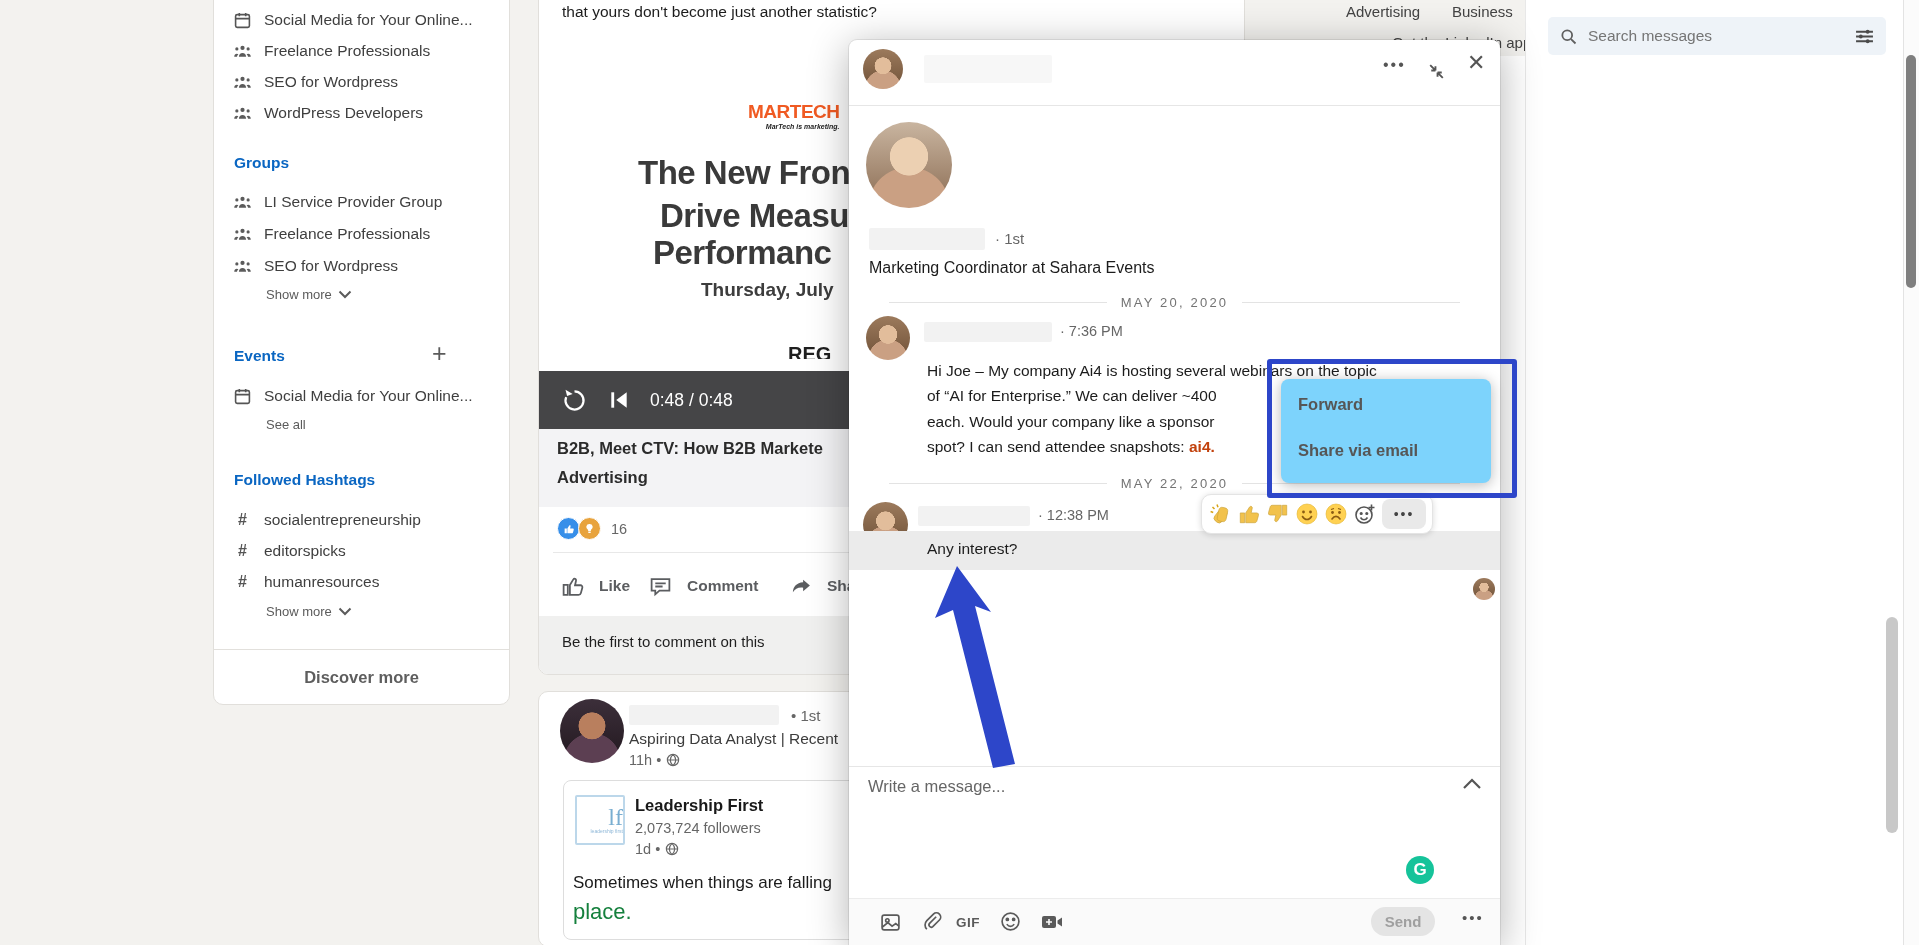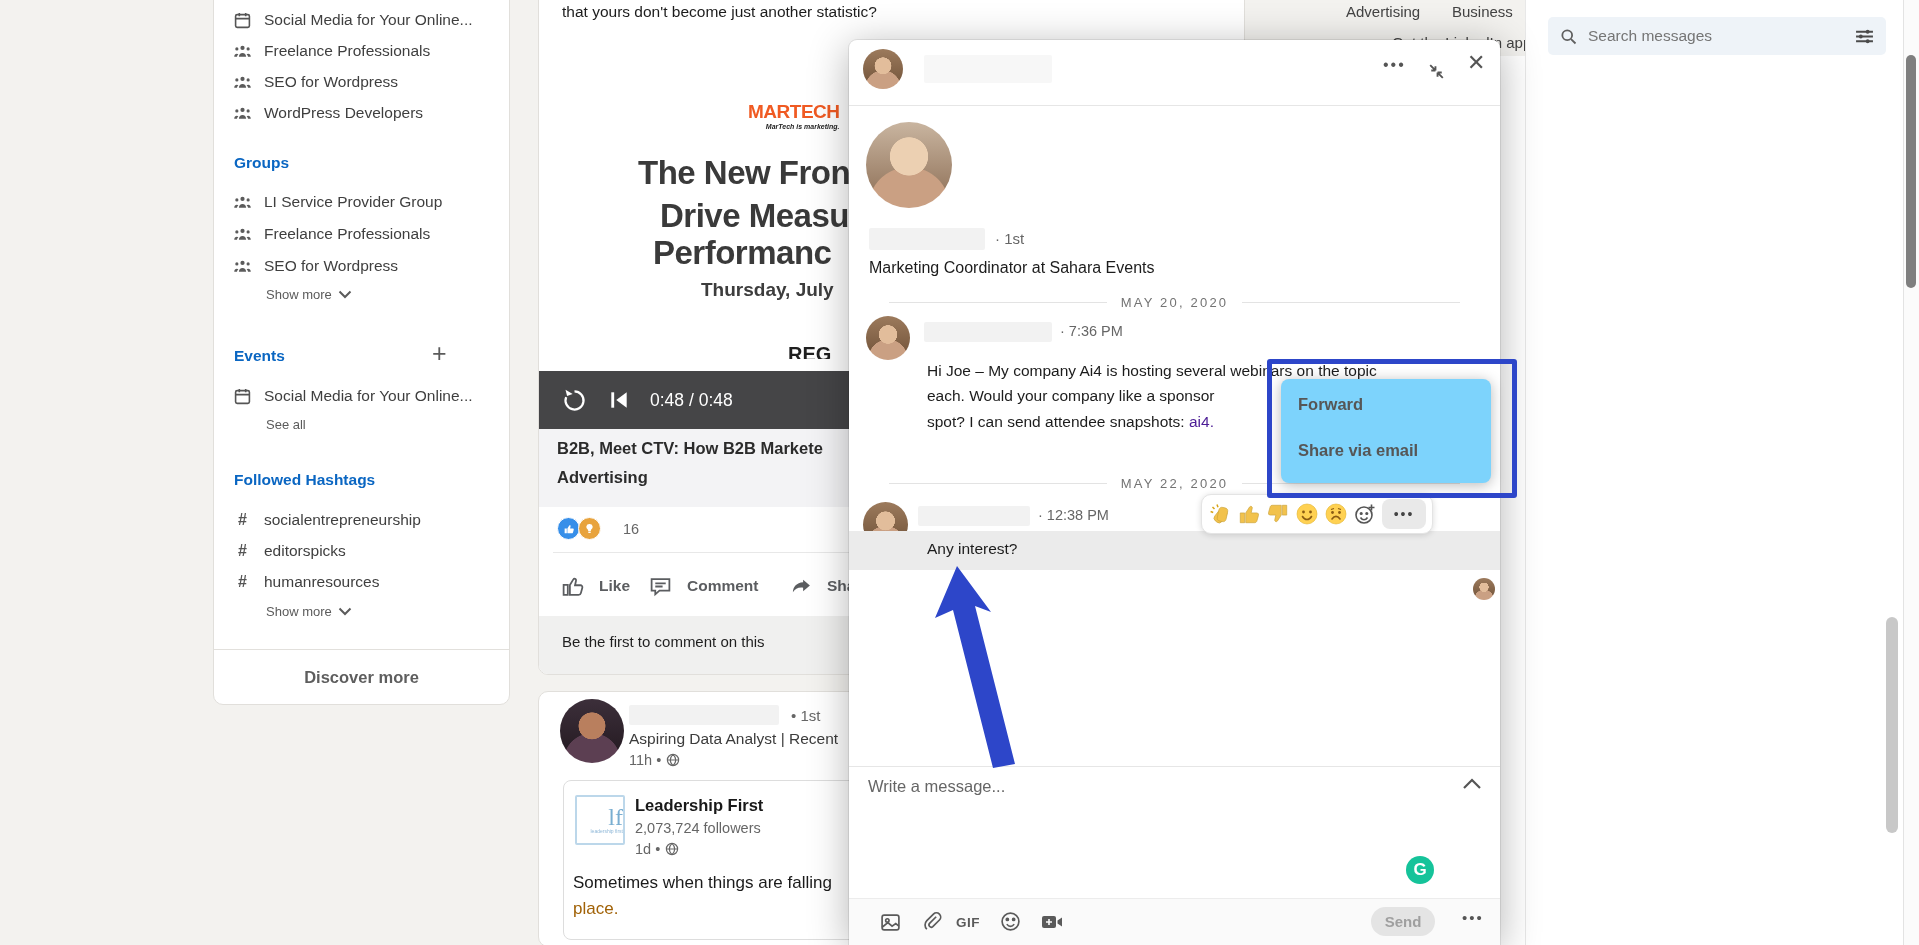--- a/index.html
+++ b/index.html
@@ -240,21 +240,21 @@
         <svg width="12" height="12" viewBox="0 0 22 22" fill="#fff">
           <path d="M7 10v9H3v-9h4zm1 9h8c1.2 0 2-.6 2.3-1.8l1.4-5A1.8 1.8 0 0 0 18 10h-5l1-4.4c.3-1.4-1.6-2.3-2.5-1L8 10z"></path>
         </svg>
       </span>
     <span style="width:21px;height:21px;border-radius:50%;background:#e8a33d;border:1.5px solid #fff;display:flex;align-items:center;justify-content:center;margin-left:-6px">
         <svg width="11" height="11" viewBox="0 0 12 12" fill="#fff">
           <path d="M6 1a3.4 3.4 0 0 0-1.5 6.5V9h3V7.5A3.4 3.4 0 0 0 6 1z"></path>
           <rect x="4.6" y="9.6" width="2.8" height="1.2" rx="0.5"></rect>
         </svg>
       </span>
-    <span style="font-size:14.5px;color:#666;margin-left:18px">16</span>
+    <span style="font-size:14.5px;color:#666;margin-left:6px">16</span>
   </div>
   <div class="abs" style="left:14px;top:571px;width:678px;height:1px;background:#e8e8e8"></div>
 
   <div class="abs acticon" style="left:22px;top:585px;height:40px">
     <span>
         <svg width="23" height="23" viewBox="0 0 22 22" fill="none" stroke="#5b5d60" stroke-width="1.7">
           <path d="M6.5 9.5v9.5H2.5V9.5h4zm2 9.5h8.3c1.1 0 2-.7 2.2-1.7l1.4-5.2A1.8 1.8 0 0 0 18.6 9.8h-5.2l1-4.5c.3-1.5-1.7-2.4-2.6-1.1L8.5 9.5z"></path>
         </svg>
       </span>
     <span>Like</span>
@@ -307,21 +307,21 @@
     <div class="abs" style="left:71px;top:60px;display:flex;align-items:center;gap:5px;font-size:14.5px;color:#666">
       <span>1d •</span>
       <span>
           <svg width="14" height="14" viewBox="0 0 14 14" fill="none" stroke="#666" stroke-width="1.2">
             <circle cx="7" cy="7" r="5.6"></circle>
             <path d="M1.4 7h11.2M7 1.4c-3.6 3.4-3.6 7.8 0 11.2M7 1.4c3.6 3.4 3.6 7.8 0 11.2"></path>
           </svg>
         </span>
     </div>
     <div class="abs nowrap" style="left:9px;top:92px;font-size:17px;color:#1b1b1b">Sometimes when things are falling</div>
-    <div class="abs nowrap" style="left:9px;top:118px;font-size:17px;color:#a16207">place.</div>
+    <div class="abs nowrap" style="left:9px;top:118px;font-size:22px;color:#15803d">place.</div>
   </div>
 </div>
 
 <div class="modal">
 
   <div class="abs" style="left:0;right:0;top:0;height:65px;border-bottom:1px solid #e6e6e6">
     <div class="av" style="left:14px;top:9px;width:40px;height:40px;background:radial-gradient(circle at 50% 42%,#e2bd9b 27%,transparent 28%),radial-gradient(circle at 50% 98%,#caa083 40%,transparent 41%),linear-gradient(180deg,#9c7a5c,#6f5138)"></div>
     <div class="redact" style="left:75px;top:15px;width:128px;height:28px;background:#f7f7f7"></div>
     <div class="abs" style="left:534px;top:16px;font-size:16px;letter-spacing:2px;color:#555;cursor:pointer">•••</div>
     <div class="abs" style="left:577px;top:21px;cursor:pointer">
@@ -339,22 +339,23 @@
 
   <div class="mdate" style="top:255px">
       <span>MAY 20, 2020</span>
     </div>
 
   <div class="av" style="left:17px;top:276px;width:44px;height:44px;background:radial-gradient(circle at 50% 42%,#e2bd9b 27%,transparent 28%),radial-gradient(circle at 50% 98%,#caa083 40%,transparent 41%),linear-gradient(180deg,#9c7a5c,#6f5138)"></div>
   <div class="redact" style="left:75px;top:282px;width:128px;height:20px"></div>
   <div class="abs nowrap" style="left:211px;top:283px;font-size:14.5px;color:#666">· 7:36 PM</div>
   <div class="abs" style="left:78px;top:318px">
     <div class="msgline">Hi Joe – My company Ai4 is hosting several webinars on the topic</div>
+    <div class="msgline">of “AI for Enterprise.” We can deliver ~400</div>
     <div class="msgline">each. Would your company like a sponsor</div>
-    <div class="msgline"><span>spot? I can send attendee snapshots: </span><span style="color:#4c1d95;font-weight:400;cursor:pointer">ai4.</span></div>
+    <div class="msgline"><span>spot? I can send attendee snapshots: </span><span style="color:#c2410c;font-weight:700;cursor:pointer">ai4.</span></div>
   </div>
 
   <div class="mdate" style="top:436px">
       <span>MAY 22, 2020</span>
     </div>
 
   <div class="av" style="left:14px;top:462px;width:45px;height:45px;background:radial-gradient(circle at 50% 42%,#e2bd9b 27%,transparent 28%),radial-gradient(circle at 50% 98%,#caa083 40%,transparent 41%),linear-gradient(180deg,#9c7a5c,#6f5138)"></div>
   <div class="redact" style="left:69px;top:466px;width:112px;height:20px"></div>
   <div class="abs nowrap" style="left:189px;top:467px;font-size:14.5px;color:#666">· 12:38 PM</div>
   <div class="abs" style="left:0;right:0;top:491px;height:39px;background:#ebebeb">

